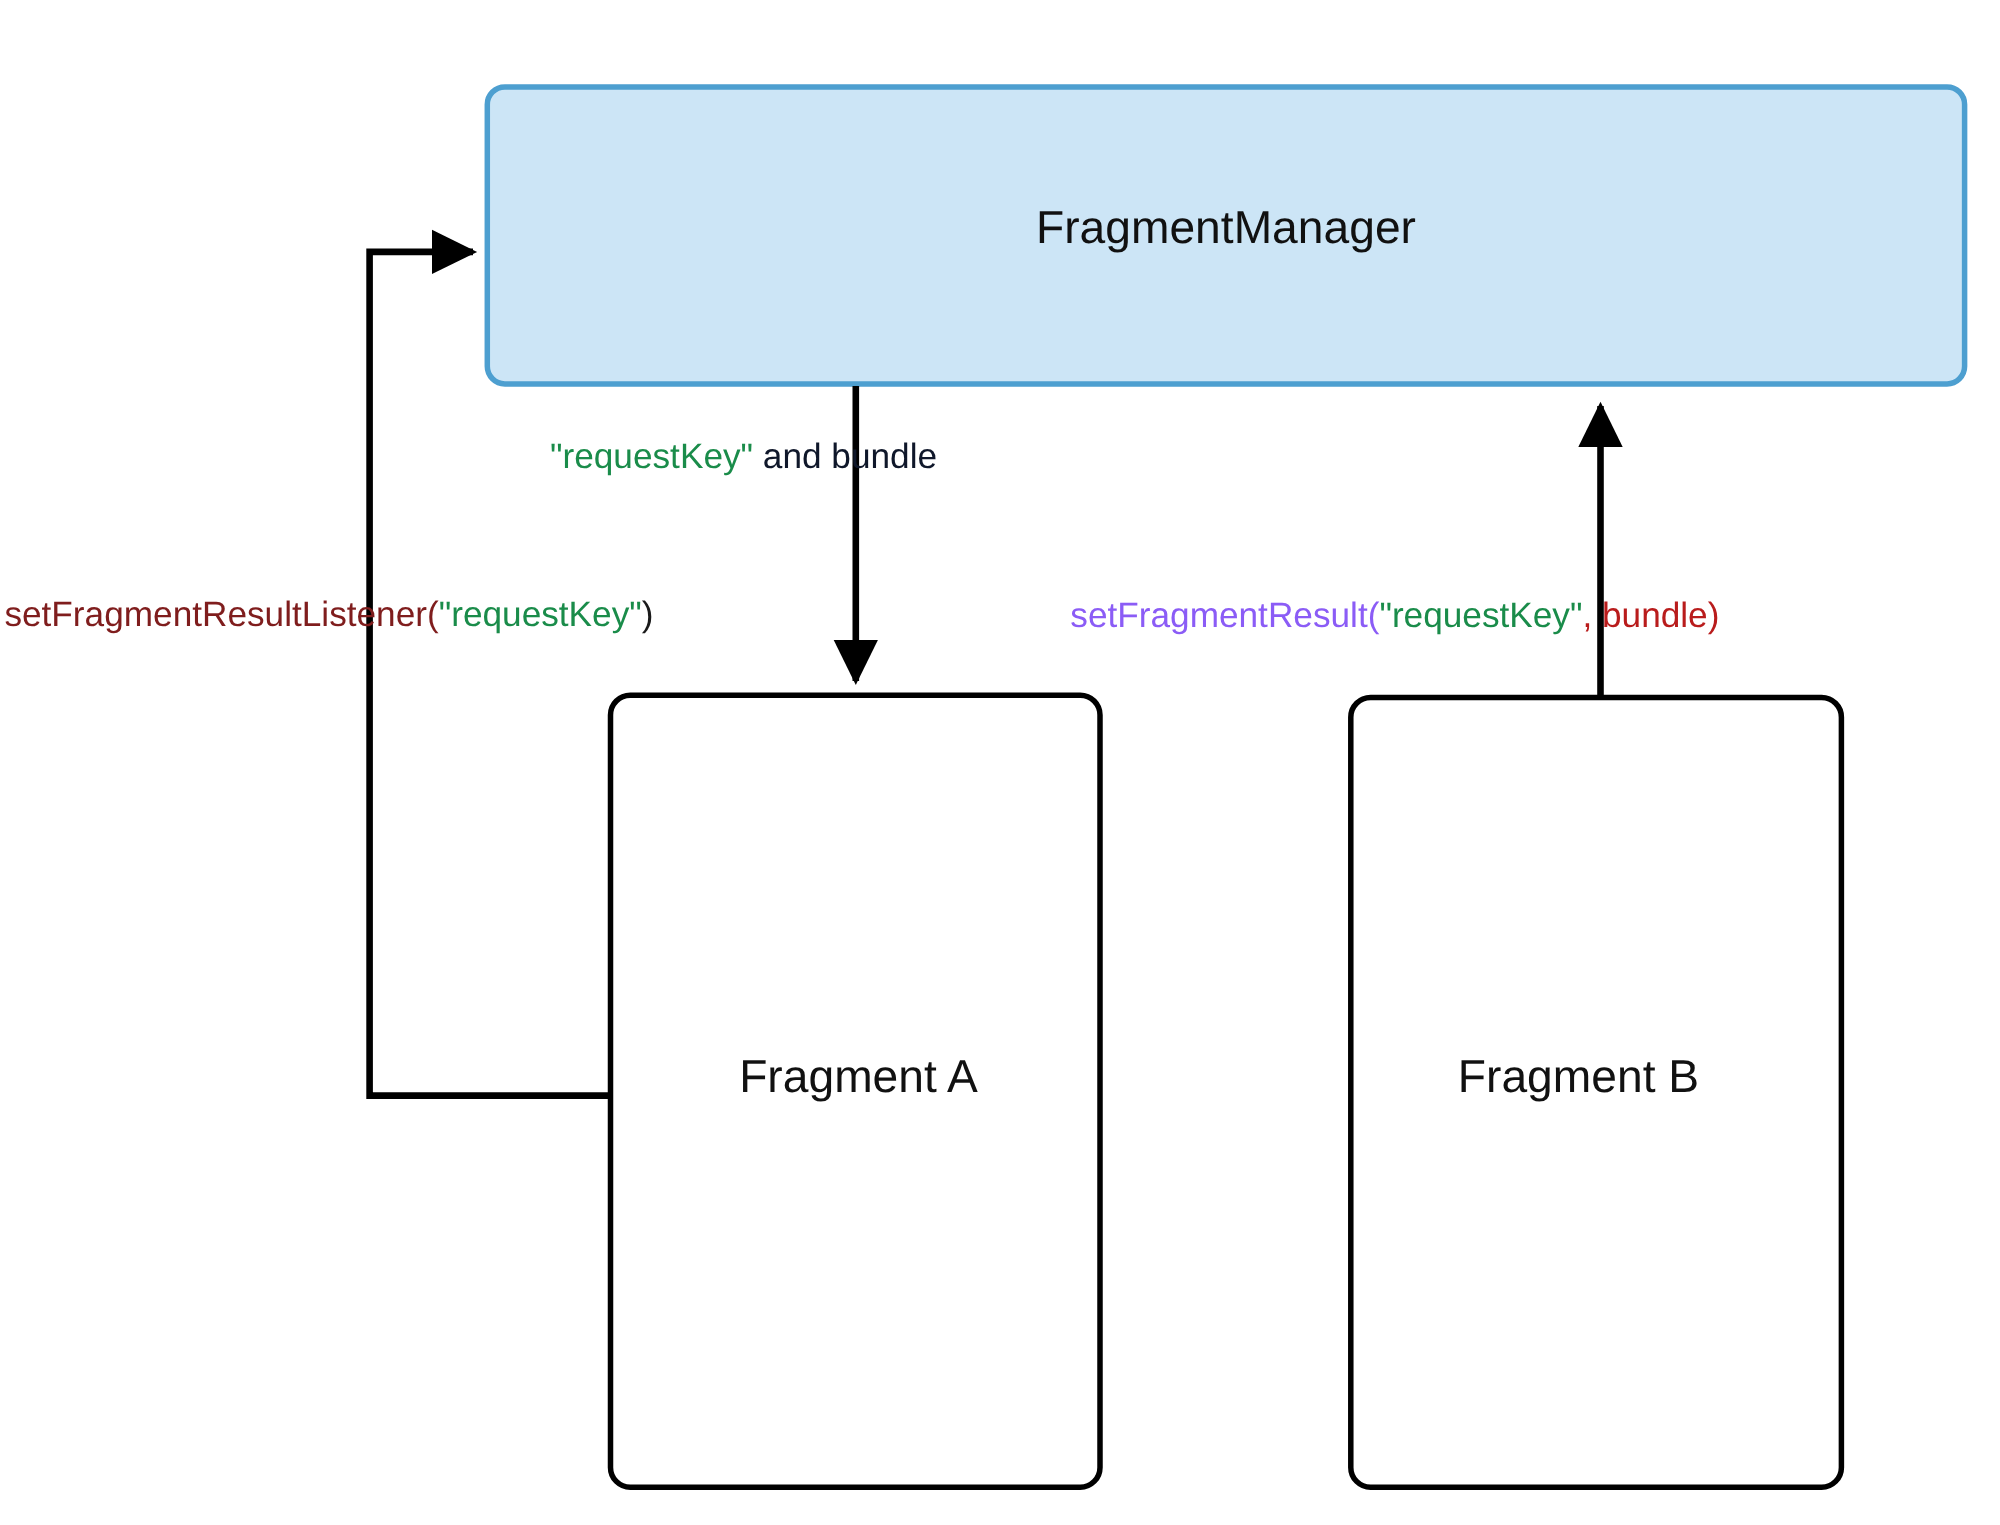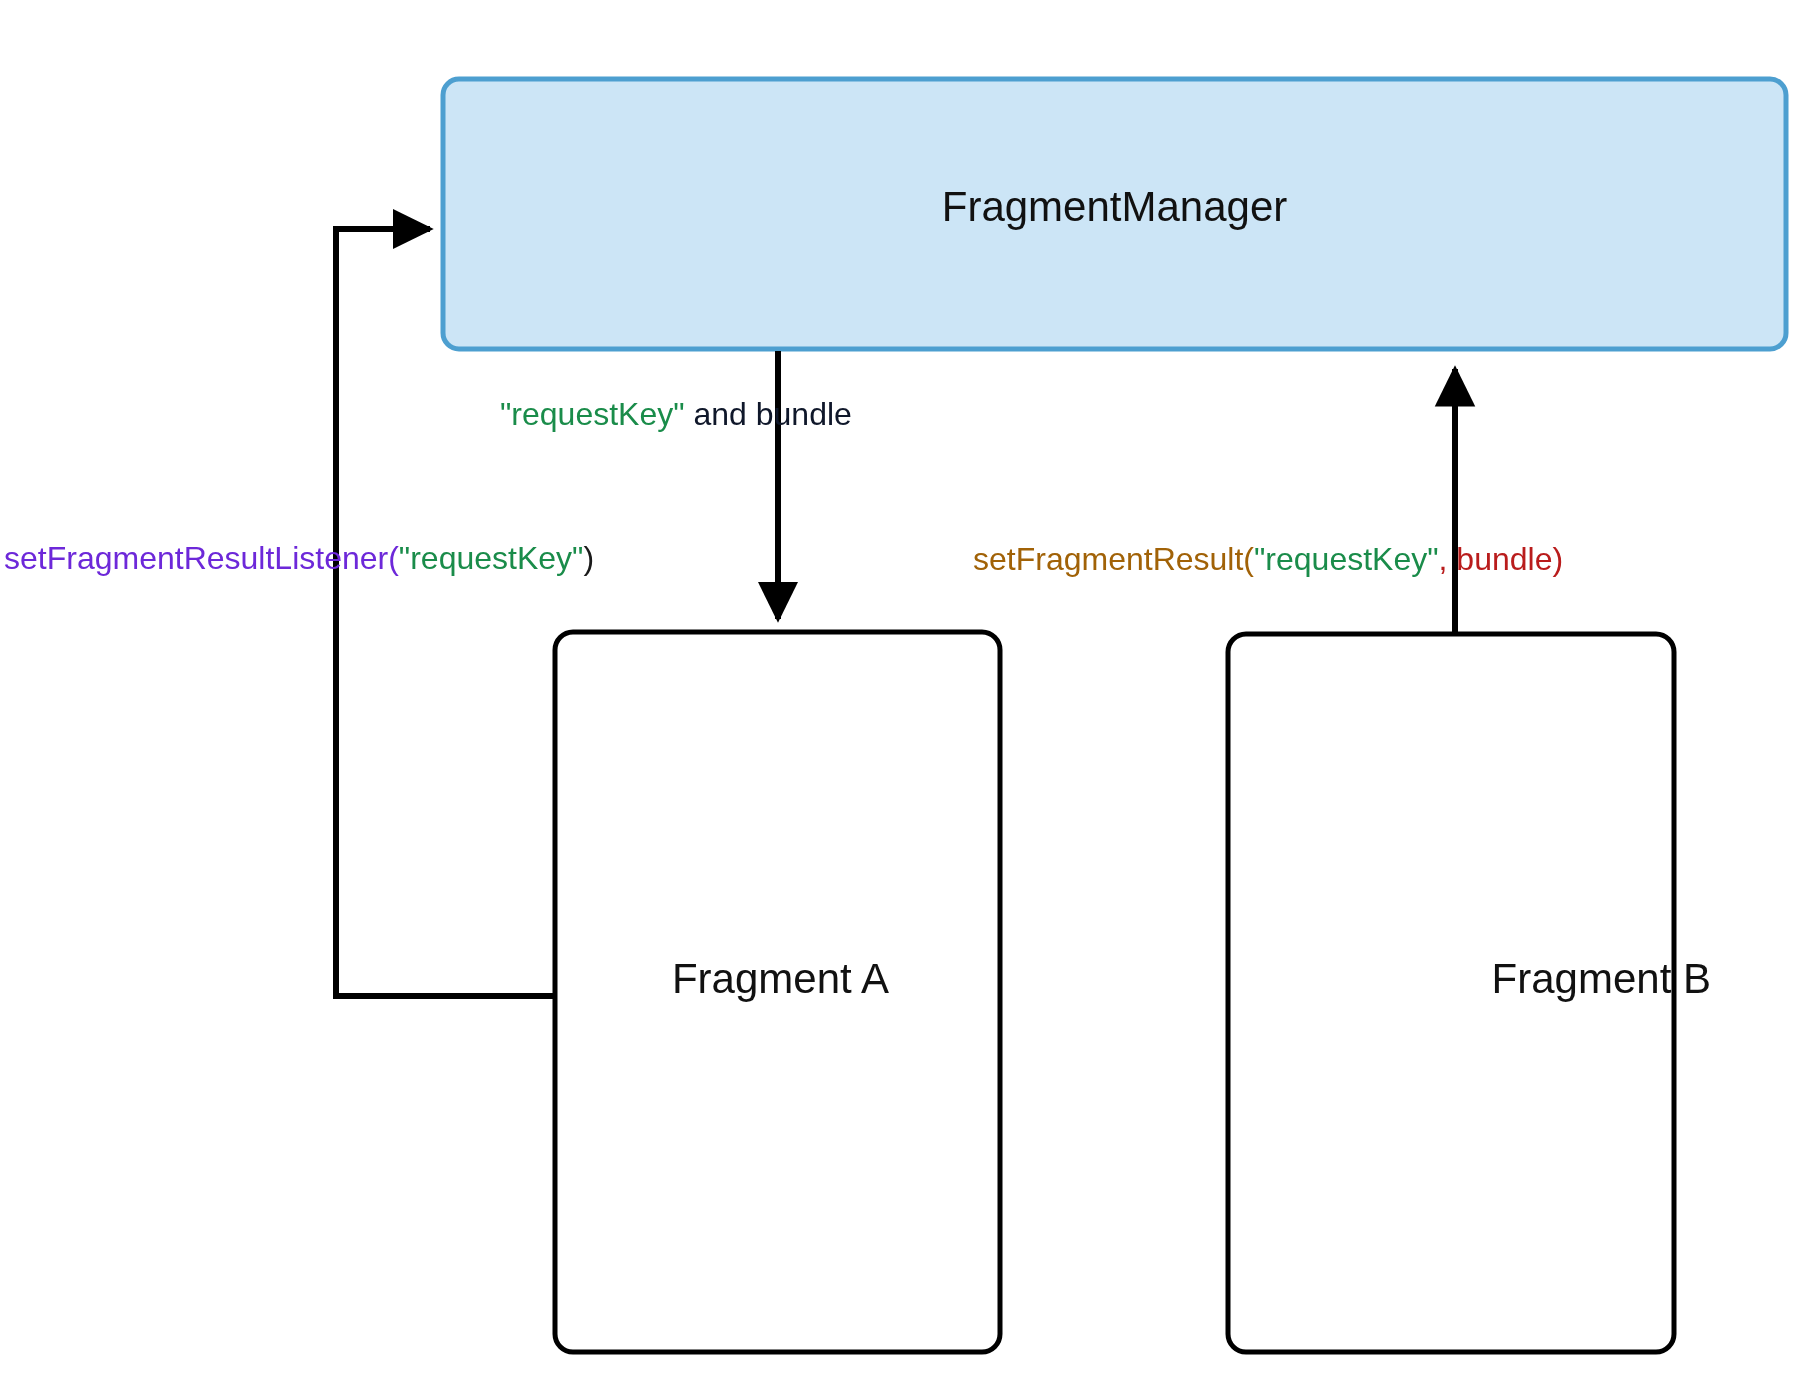--- a/index.html
+++ b/index.html
@@ -47,24 +47,23 @@
     left: 443px;
     top: 162px;
     width: 1343px;
   }
   #fa-label {
     left: 558px;
     top: 934px;
     width: 445px;
   }
   #fb-label {
-    left: 1265px;
+    left: 1212px;
     top: 934px;
     width: 446px;
-    text-align: right;
   }
   #label-request-key {
     left: 500px;
     top: 374px;
   }
   #label-set-listener {
     left: 4px;
     top: 518px;
   }
   #label-set-result {
@@ -98,17 +97,17 @@
   </svg>
 
   <div class="node-label" id="fm-label">FragmentManager</div>
 
   <div class="node-label" id="fa-label">Fragment A</div>
 
   <div class="node-label" id="fb-label">Fragment B</div>
 
   <div class="edge-label" id="label-request-key"><span style="color: rgb(26, 140, 74);">"requestKey"</span><span style="color: #0f172a;"> and bundle</span></div>
 
-  <div class="edge-label" id="label-set-listener"><span style="color: #6d28d9;">setFragmentResultListener(</span><span style="color: rgb(26, 140, 74);">"requestKey"</span><span style="color: rgb(26, 26, 26);">)</span></div>
+  <div class="edge-label" id="label-set-listener"><span style="color: #7f1d1d;">setFragmentResultListener(</span><span style="color: rgb(26, 140, 74);">"requestKey"</span><span style="color: rgb(26, 26, 26);">)</span></div>
 
-  <div class="edge-label" id="label-set-result"><span style="color: #a16207;">setFragmentResult(</span><span style="color: rgb(26, 140, 74);">"requestKey"</span><span style="color: #b91c1c;">, bundle)</span></div>
+  <div class="edge-label" id="label-set-result"><span style="color: #8b5cf6;">setFragmentResult(</span><span style="color: rgb(26, 140, 74);">"requestKey"</span><span style="color: #b91c1c;">, bundle)</span></div>
 
 </div>
 
 </body></html>

